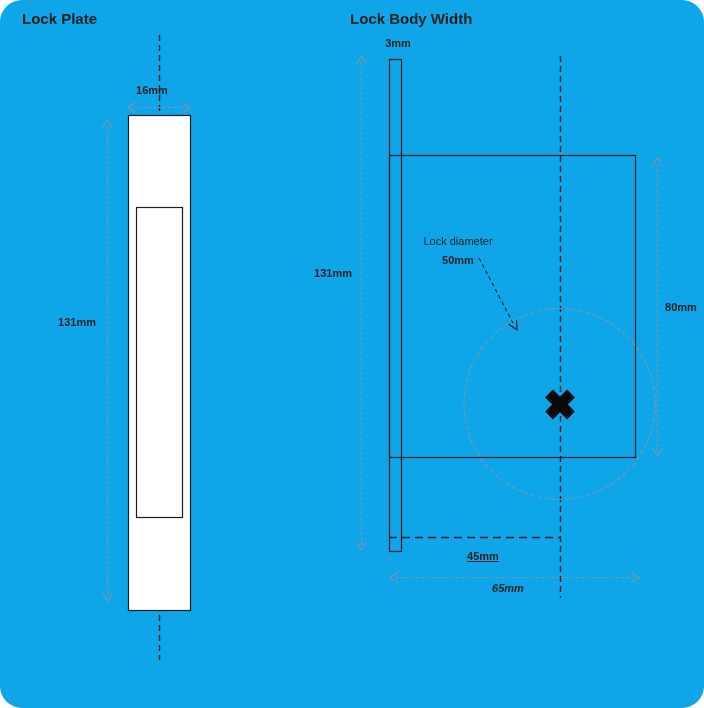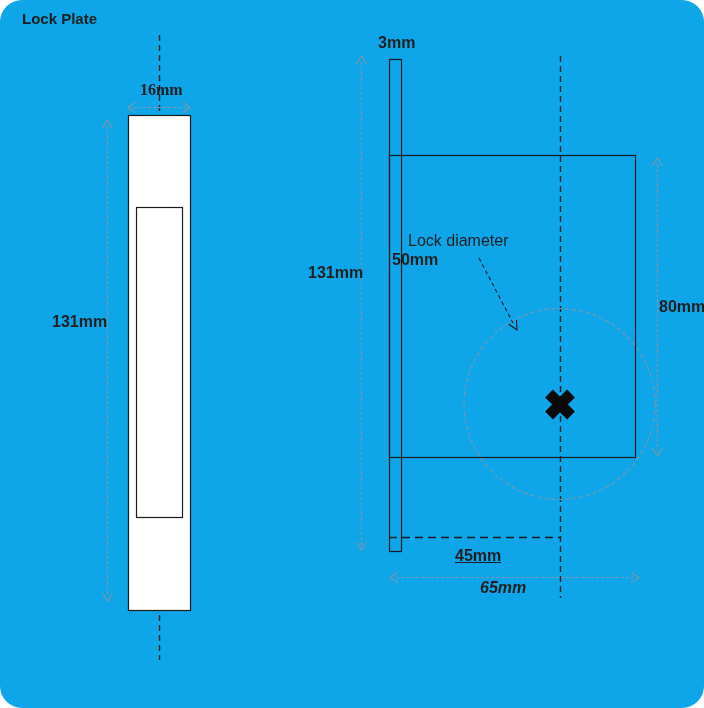--- a/index.html
+++ b/index.html
@@ -1,21 +1,21 @@
 <!DOCTYPE html>
 <html><head>
 <meta charset="utf-8">
 <style>
   html,body{margin:0;padding:0;background:#ffffff;}
   .canvas{
     position:relative;width:704px;height:708px;background:#0ea5e9;overflow:hidden;
     font-family:"Liberation Sans", sans-serif;color:#1f1f1f;border-radius:22px;
   }
   .lines{position:absolute;left:0;top:0;width:704px;height:708px;}
-  .lbl{position:absolute;font-size:16px;font-weight:bold;text-align:left;line-height:14px;white-space:nowrap;}
+  .lbl{position:absolute;font-size:11px;font-weight:bold;text-align:center;line-height:14px;white-space:nowrap;}
   .lbl.regular{font-weight:normal;}
   .title{position:absolute;font-size:15px;font-weight:bold;white-space:nowrap;}
 </style>
 </head>
 <body>
 
 <div class="canvas">
 
   <svg class="lines" viewBox="0 0 704 708" xmlns="http://www.w3.org/2000/svg">
 
@@ -71,32 +71,33 @@
 
     <g stroke="#7b97a8" stroke-width="1.2" fill="none">
       <line x1="396" y1="577.5" x2="633" y2="577.5" stroke-dasharray="3,2"></line>
       <polyline points="398,572.5 390,577.5 398,582.5"></polyline>
       <polyline points="631,572.5 639,577.5 631,582.5"></polyline>
     </g>
   </svg>
 
   <div class="title" style="left:22px;top:10px;">Lock Plate</div>
 
-  <div class="lbl" style="left:140px;top:83px;width:48px;font-family:Liberation Serif, serif;">16mm</div>
+  <div class="lbl" style="left:128px;top:83px;width:48px;">16mm</div>
 
   <div class="lbl" style="left:52px;top:315px;width:50px;">131mm</div>
 
+  <div class="title" style="left:350px;top:10px;">Lock Body Width</div>
 
   <div class="lbl" style="left:378px;top:36px;width:40px;">3mm</div>
 
   <div class="lbl" style="left:308px;top:266px;width:50px;">131mm</div>
 
   <div class="lbl" style="left:659px;top:300px;width:44px;">80mm</div>
 
   <div class="lbl regular" style="left:408px;top:234px;width:100px;">Lock diameter</div>
 
-  <div class="lbl" style="left:392px;top:253px;width:100px;">50mm</div>
+  <div class="lbl" style="left:408px;top:253px;width:100px;">50mm</div>
 
   <div class="lbl" style="left:455px;top:549px;width:56px;text-decoration:underline;">45mm</div>
 
   <div class="lbl" style="left:480px;top:581px;width:56px;font-style:italic;">65mm</div>
 
 </div>
 
 </body></html>

